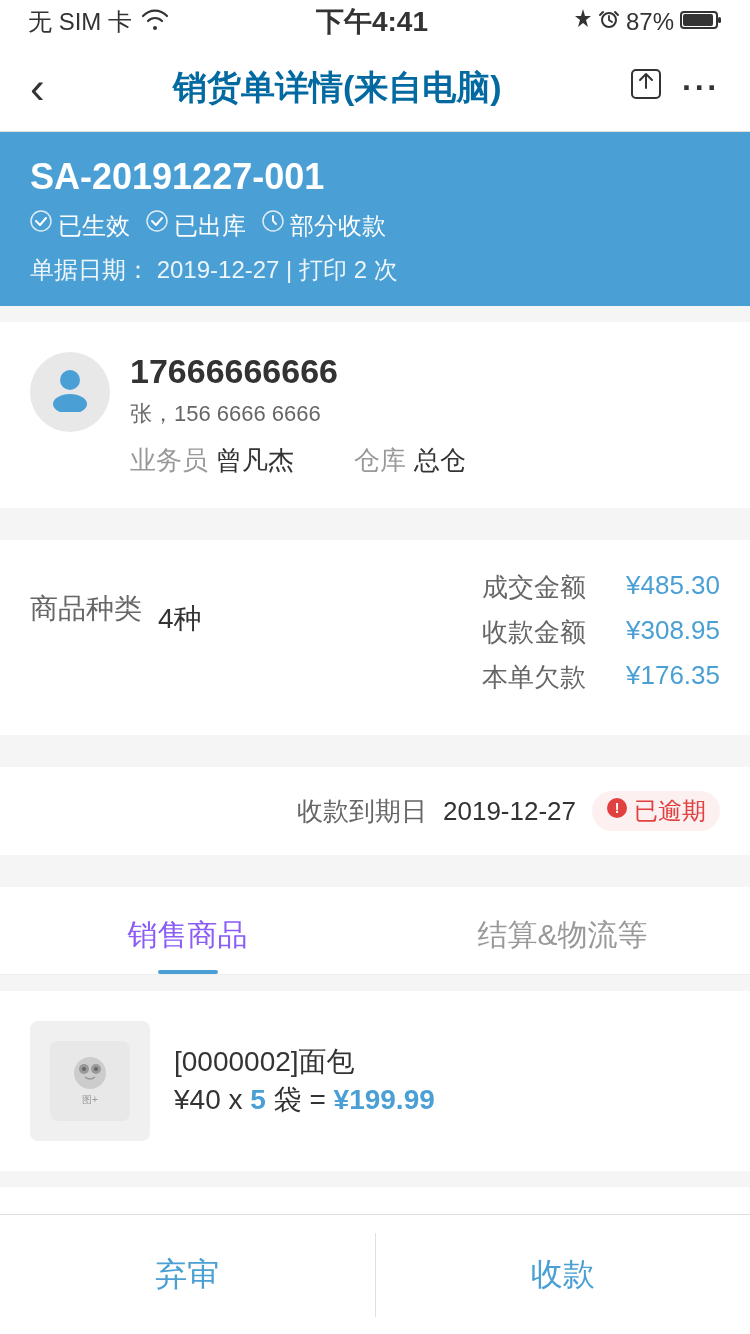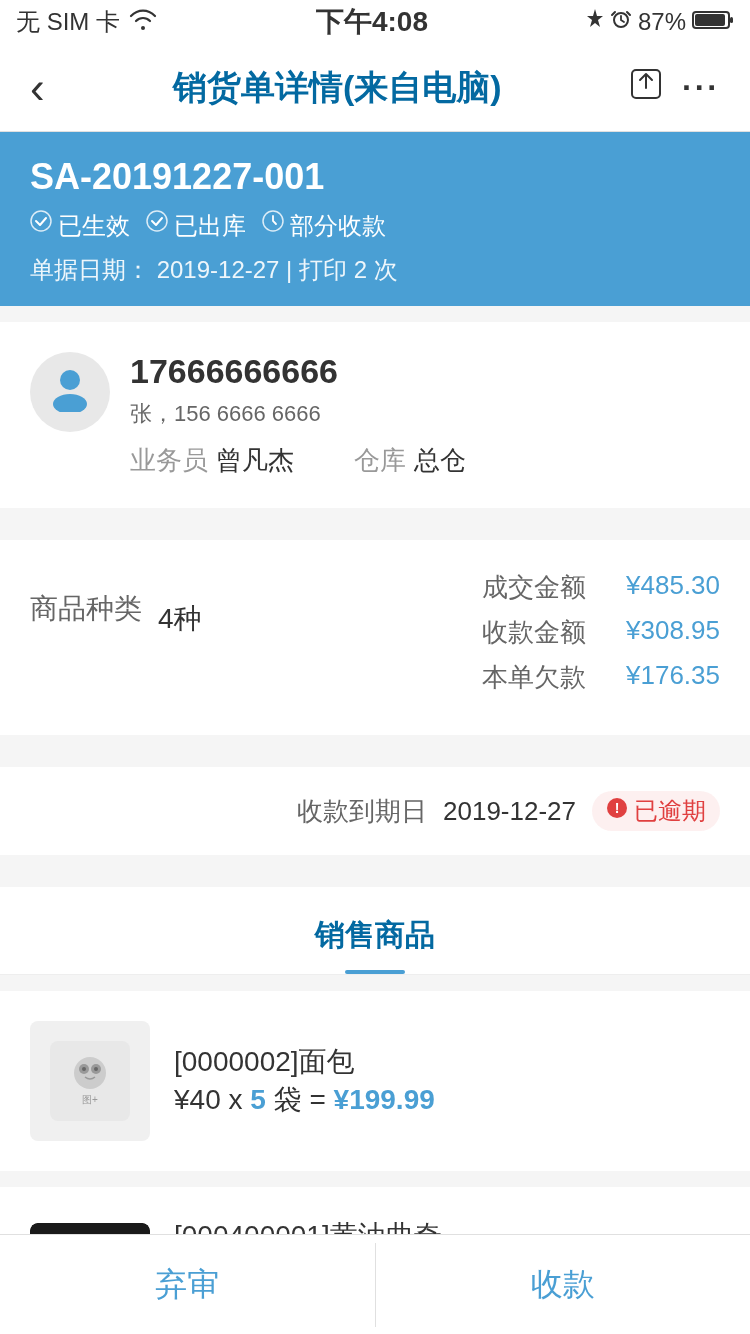--- a/index.html
+++ b/index.html
@@ -13,21 +13,21 @@
       color: #333;
     }
 
     
     .status-bar {
       background: #fff;
       height: 44px;
       display: flex;
       align-items: center;
       justify-content: space-between;
-      padding: 0 16px;
+      padding: 0 28px;
       font-size: 24px;
       font-weight: 500;
     }
     .status-left { display: flex; align-items: center; gap: 8px; }
     .status-center { font-size: 28px; font-weight: 600; }
     .status-right { display: flex; align-items: center; gap: 6px; font-size: 24px; }
 
     
     .nav-bar {
       background: #fff;
@@ -179,22 +179,22 @@
     .tab-item {
       flex: 1;
       text-align: center;
       padding: 28px 0 18px;
       font-size: 30px;
       color: #999;
       position: relative;
       cursor: pointer;
     }
     .tab-item.active {
-      color: #0369a1;
-      font-weight: 700;
+      color: #8b5cf6;
+      font-weight: 400;
     }
     .tab-item.active::after {
       content: '';
       position: absolute;
       bottom: 0;
       left: 50%;
       transform: translateX(-50%);
       width: 60px;
       height: 4px;
       background: #4A9FD4;
@@ -267,21 +267,21 @@
     }
 
     
     .bottom-bar {
       position: fixed;
       bottom: 0;
       left: 0;
       width: 750px;
       background: #fff;
       border-top: 1px solid #e0e0e0;
-      height: 100px;
+      height: 120px;
       display: flex;
       align-items: center;
     }
     .bottom-btn {
       flex: 1;
       text-align: center;
       font-size: 32px;
       padding: 20px 0;
       cursor: pointer;
       font-weight: 500;
@@ -308,21 +308,21 @@
   <div class="status-left">
     <span>无 SIM 卡</span>
     <span>
       <svg width="30" height="22" viewBox="0 0 30 22" fill="none">
         <path d="M15 18a2 2 0 1 1 0 4 2 2 0 0 1 0-4z" fill="#333"></path>
         <path d="M8 13c1.9-1.9 4.4-3 7-3s5.1 1.1 7 3" stroke="#333" stroke-width="2.2" fill="none" stroke-linecap="round"></path>
         <path d="M3 8c3.3-3.3 7.7-5.3 12-5.3s8.7 2 12 5.3" stroke="#333" stroke-width="2.2" fill="none" stroke-linecap="round"></path>
       </svg>
     </span>
   </div>
-  <div class="status-center">下午4:08</div>
+  <div class="status-center">下午4:41</div>
   <div class="status-right">
     <span>
       <svg width="18" height="22" viewBox="0 0 18 22" fill="#333">
           <path d="M9 1l2 7h6l-5 4 2 7-5-4-5 4 2-7L1 8h6z"></path>
         </svg>
     </span>
     <span>
       <svg width="22" height="22" viewBox="0 0 22 22" fill="none">
         <circle cx="11" cy="12" r="7" stroke="#333" stroke-width="2"></circle>
         <path d="M11 8v4l3 2" stroke="#333" stroke-width="1.8" stroke-linecap="round"></path>
@@ -459,20 +459,23 @@
   </span>
 </div>
 
 <div class="divider"></div>
 
 <div class="tabs-section">
   <div class="tabs-row">
     <div class="tab-item active">
       <span>销售商品</span>
     </div>
+    <div class="tab-item">
+      <span>结算&amp;物流等</span>
+    </div>
   </div>
 </div>
 
 <div class="products-section">
 
   <div class="product-item" style="margin-top:16px;">
     <div class="product-thumb">
       <div class="bread-svg">
         <svg width="80" height="80" viewBox="0 0 80 80" fill="none">
           <rect width="80" height="80" fill="#e8e8e8" rx="8"></rect>

